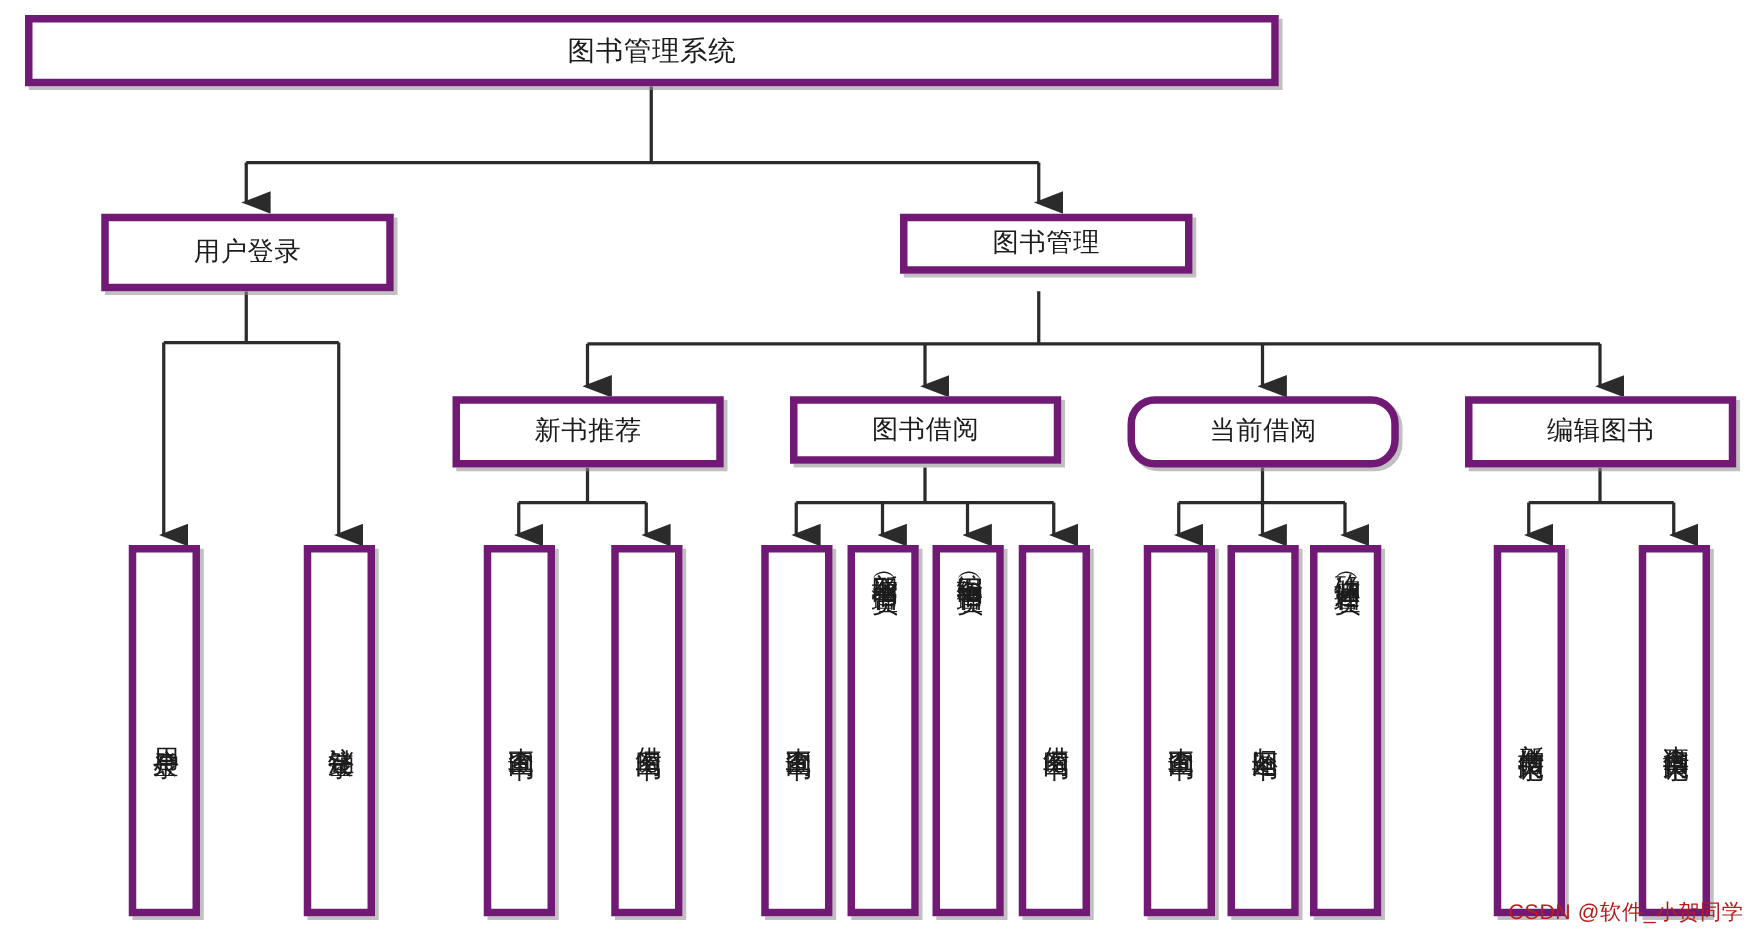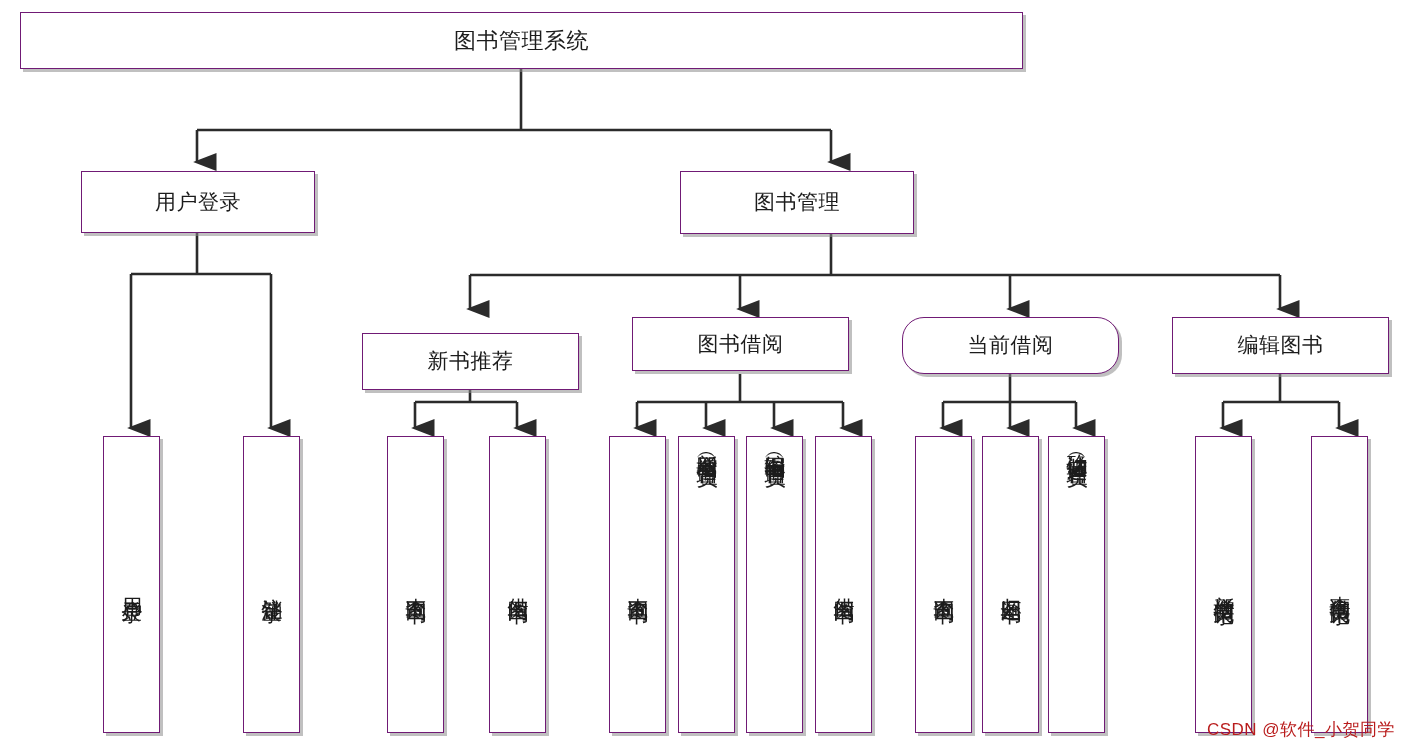--- a/index.html
+++ b/index.html
@@ -23,21 +23,21 @@
     left: 0;
     top: 0;
     width: 1405px;
     height: 747px;
     pointer-events: none;
   }
   .node {
     position: absolute;
     box-sizing: border-box;
     background: #ffffff;
-    border: 1px solid #701a75;
+    border: 6px solid #701a75;
     box-shadow: 3px 3px 0 0 rgba(140,140,140,0.55);
     display: flex;
     align-items: center;
     justify-content: center;
     overflow: hidden;
   }
   .node-label {
     font-size: 21px;
     line-height: 1.18;
     letter-spacing: 0.5px;
@@ -128,25 +128,25 @@
     </g>
   </svg>
 
   <div class="node root" style="left:20px; top:12px; width:1003px; height:57px;">
     <span class="node-label">图书管理系统</span>
   </div>
 
   <div class="node" style="left:81px; top:171px; width:234px; height:62px;">
     <span class="node-label">用户登录</span>
   </div>
-  <div class="node" style="left:680px; top:171px; width:234px; height:63px;">
+  <div class="node" style="left:720px; top:171px; width:234px; height:48px;">
     <span class="node-label">图书管理</span>
   </div>
 
-  <div class="node" style="left:362px; top:317px; width:217px; height:57px;margin-top:16px;">
+  <div class="node" style="left:362px; top:317px; width:217px; height:57px;">
     <span class="node-label">新书推荐</span>
   </div>
   <div class="node" style="left:632px; top:317px; width:217px; height:54px;">
     <span class="node-label">图书借阅</span>
   </div>
   <div class="node" style="left:902px; top:317px; width:217px; height:57px;border-radius:22px;">
     <span class="node-label">当前借阅</span>
   </div>
   <div class="node" style="left:1172px; top:317px; width:217px; height:57px;">
     <span class="node-label">编辑图书</span>

